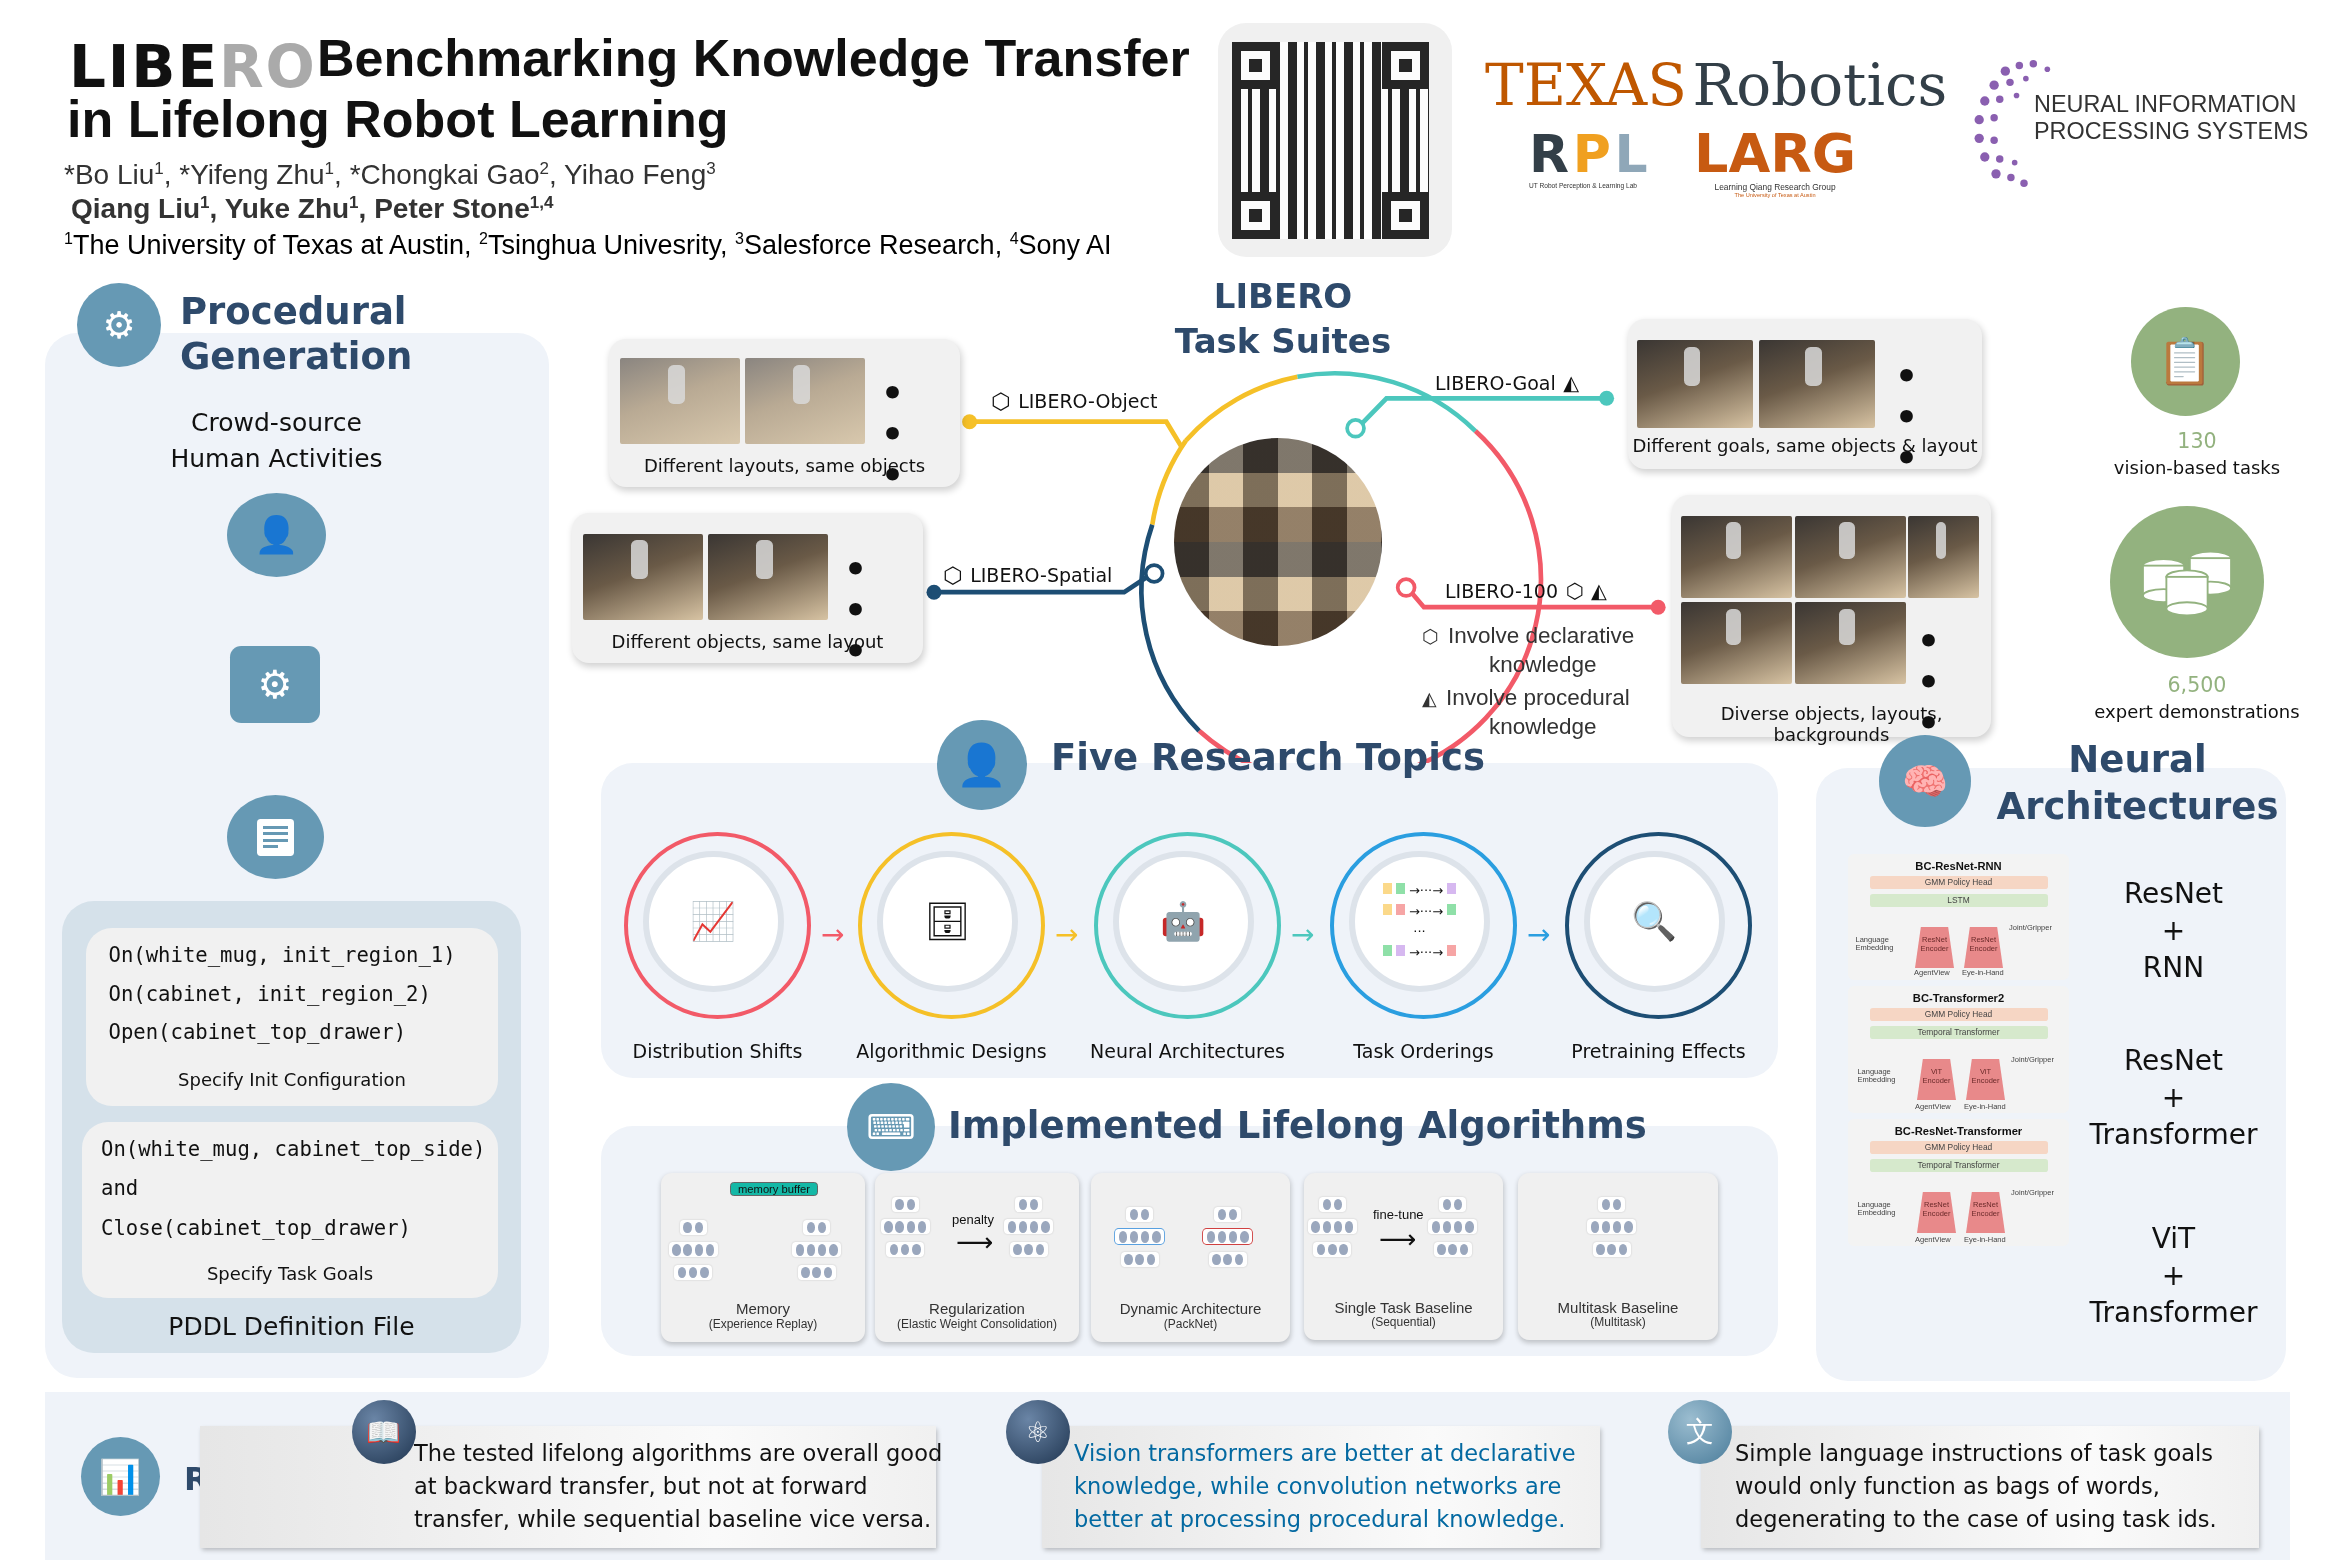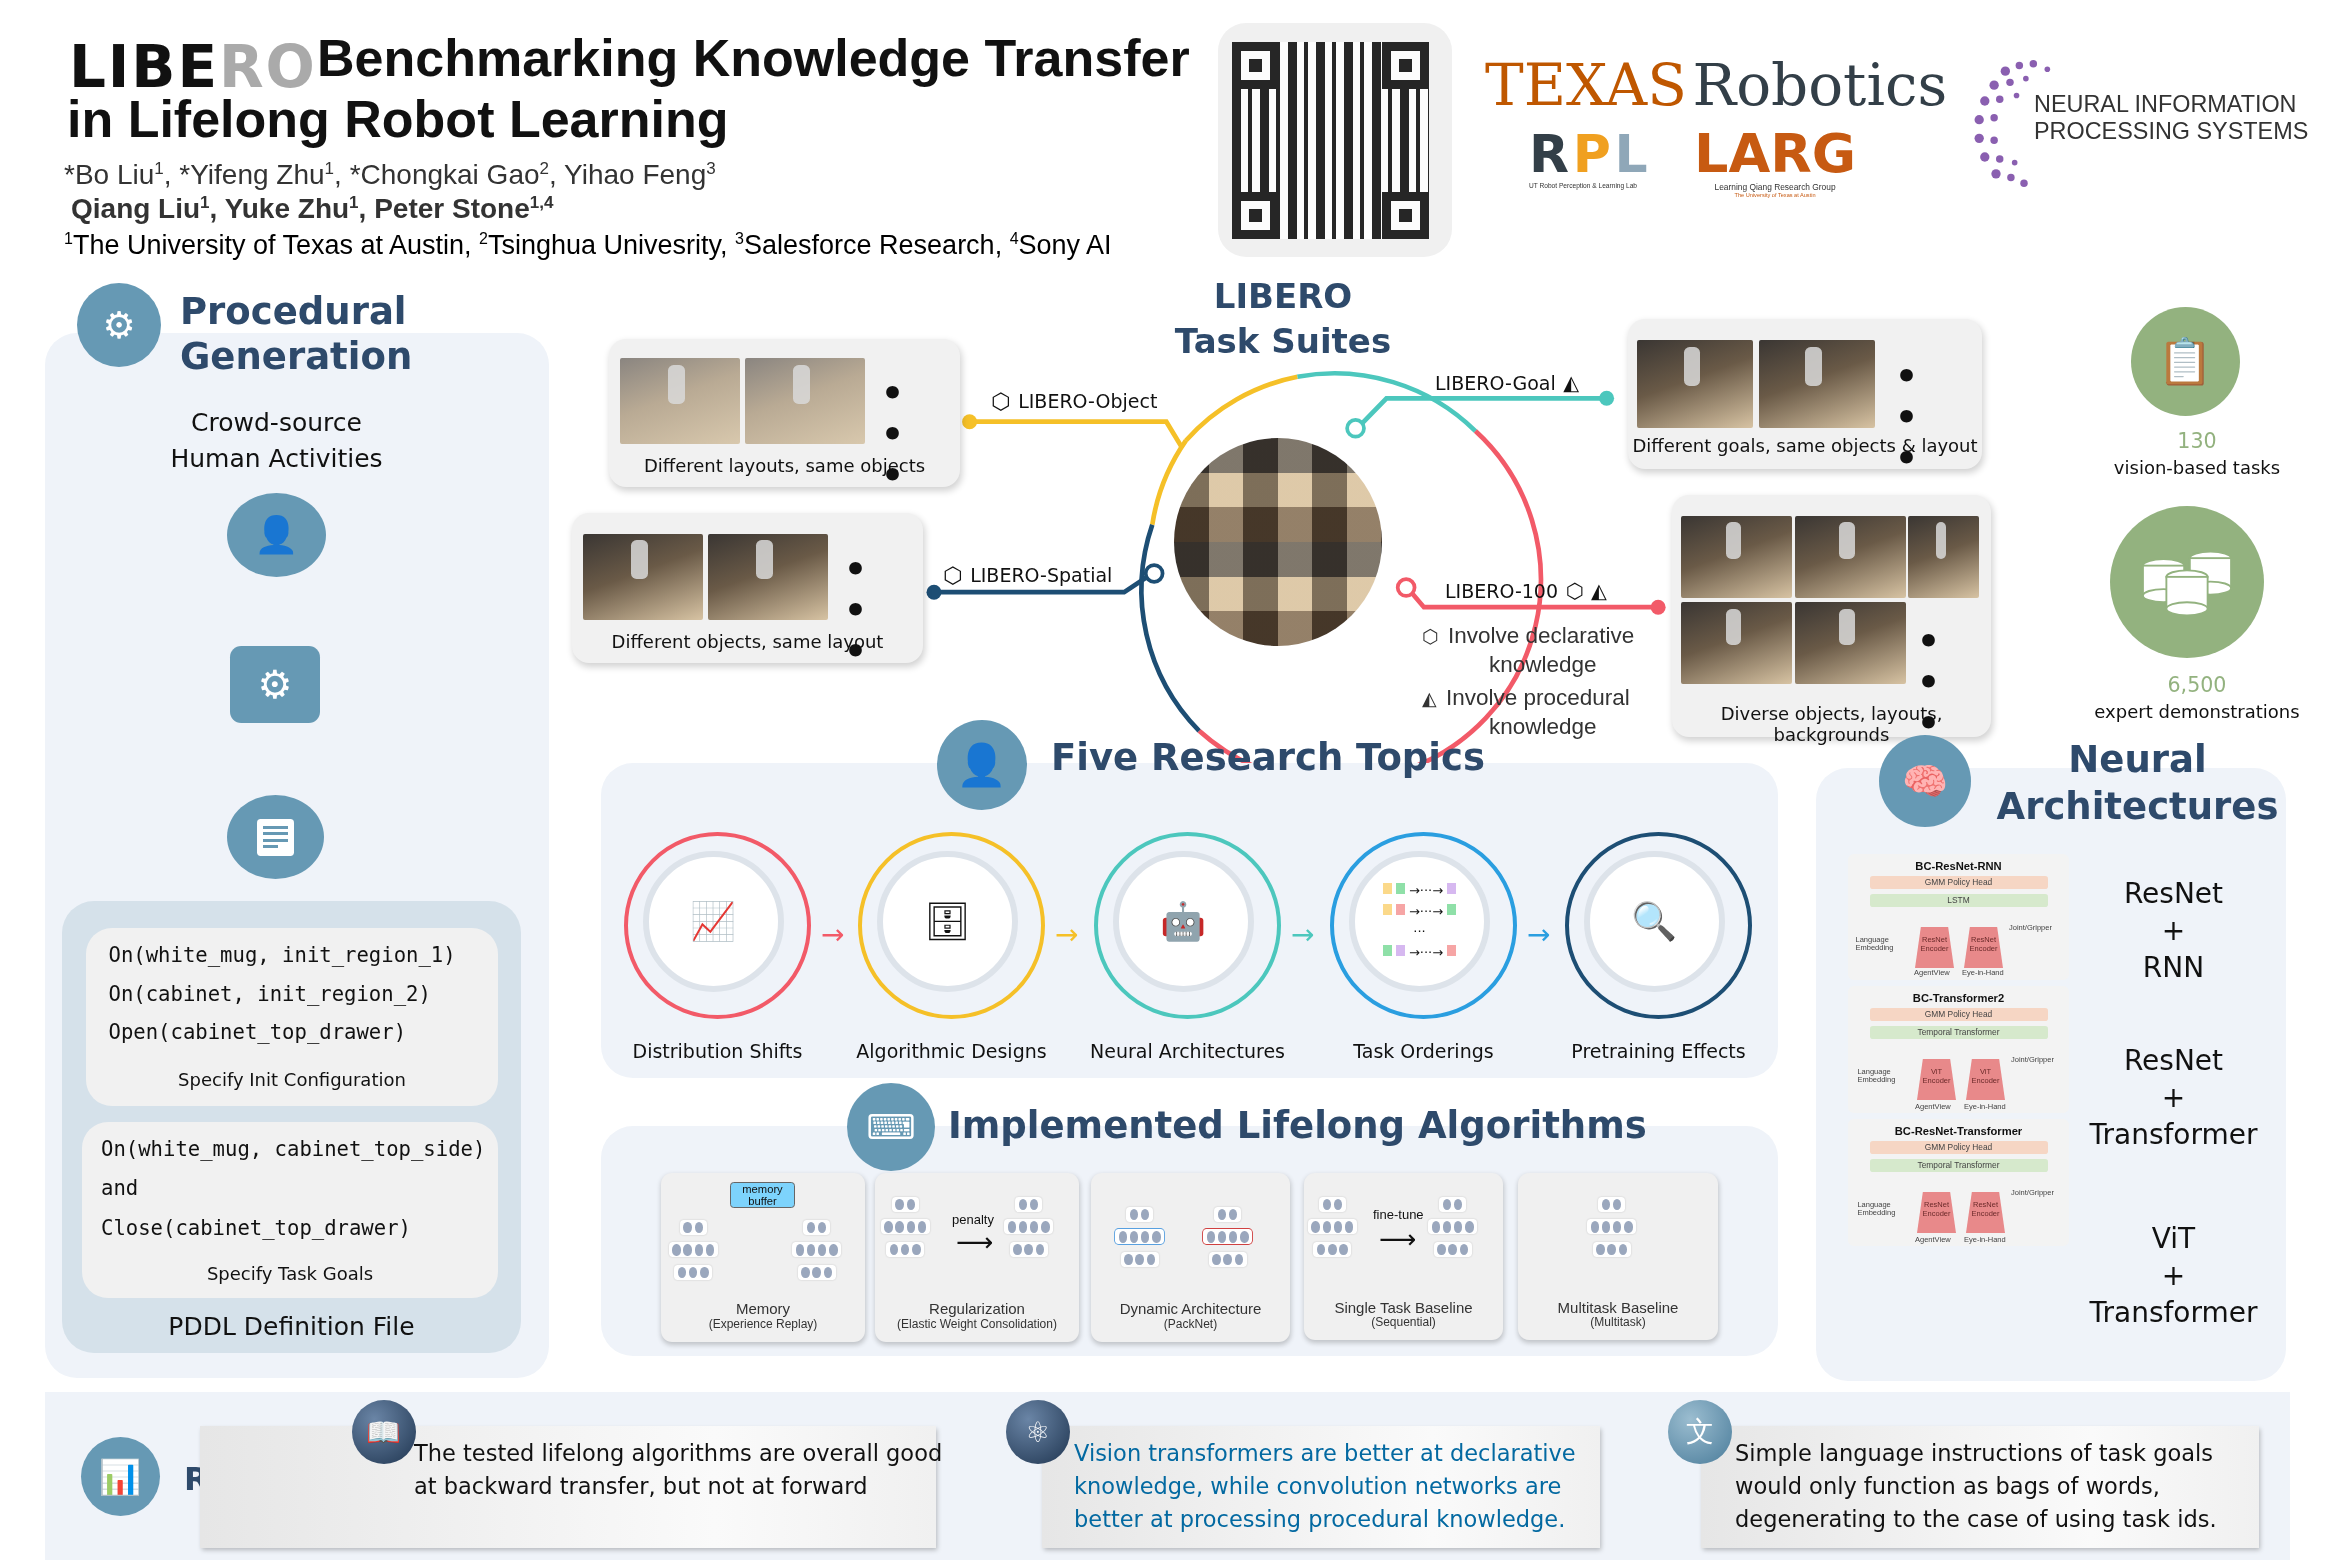--- a/index.html
+++ b/index.html
@@ -315,21 +315,21 @@
   <div class="topic-ring" style="left:0; top:0; border-color:#1d4e74;"></div>
   <div class="topic-inner">🔍</div>
   <div class="topic-label" style="left:-19px; top:208px;">Pretraining Effects</div>
 </div>
 
 <div class="abs panel-bg" style="left:601px; top:1126px; width:1177px; height:230px;"></div>
 <div class="abs circ" style="left:847px; top:1083px; width:88px; height:88px; color:#fff; font-size:34px;">⌨</div>
 <div class="abs sec-title" style="left:948px; top:1104px; font-size:37px;">Implemented Lifelong Algorithms</div>
 
 <div class="algo-card" style="left:661px; top:1173px; width:204px; height:169px;">
-  <div style="position:absolute; left:69px; top:9.4px; width:65px; border:1.4px solid #666; border-radius:3.7px; font-size:11.2px; text-align:center; background:#7dd3fc; font-family:'Liberation Sans', sans-serif;">memory buffer</div>
+  <div style="position:absolute; left:69px; top:9.4px; width:88px; border:1.4px solid #666; border-radius:3.7px; font-size:11.2px; text-align:center; background:#14b8a6; font-family:'Liberation Sans', sans-serif;">memory buffer</div>
   <div class="nn" style="left:7.5px; top:47px;">
       <div class="row">
         <div class="n"></div>
         <div class="n"></div>
       </div>
       <div class="row">
         <div class="n"></div>
         <div class="n"></div>
         <div class="n"></div>
         <div class="n"></div>
@@ -564,20 +564,21 @@
 <div class="abs" style="left:45px; top:1392px; width:2245px; height:169px; background:#eff3f9;"></div>
 <div class="abs circ" style="left:81px; top:1437px; width:79px; height:79px; color:#fff; font-size:34px;">📊</div>
 <div class="abs sec-title" style="left:184px; top:1460px; font-size:32px;">Results</div>
 
 <div class="result-box" style="left:200px; top:1426px; width:736px; height:122px;">
   <div style="padding-left: 199px; visibility: hidden;">The tested lifelong algorithms are overall good</div>
 </div>
 <div class="abs" style="left:414px; top:1437px; font-size:22.5px; line-height:33px; color:#111;">
   <div>The tested lifelong algorithms are overall good</div>
   <div>at backward transfer, but not at forward</div>
+  <div>transfer, while sequential baseline vice versa.</div>
 </div>
 <div class="result-icon" style="left:352px; top:1400px;">📖</div>
 
 <div class="result-box" style="left:1042px; top:1426px; width:558px; height:122px;"></div>
 <div class="abs" style="left:1074px; top:1437px; font-size:22.5px; line-height:33px; color:#0369a1;">
   <div>Vision transformers are better at declarative</div>
   <div>knowledge, while convolution networks are</div>
   <div>better at processing procedural knowledge.</div>
 </div>
 <div class="result-icon" style="left:1006px; top:1400px;">⚛</div>

